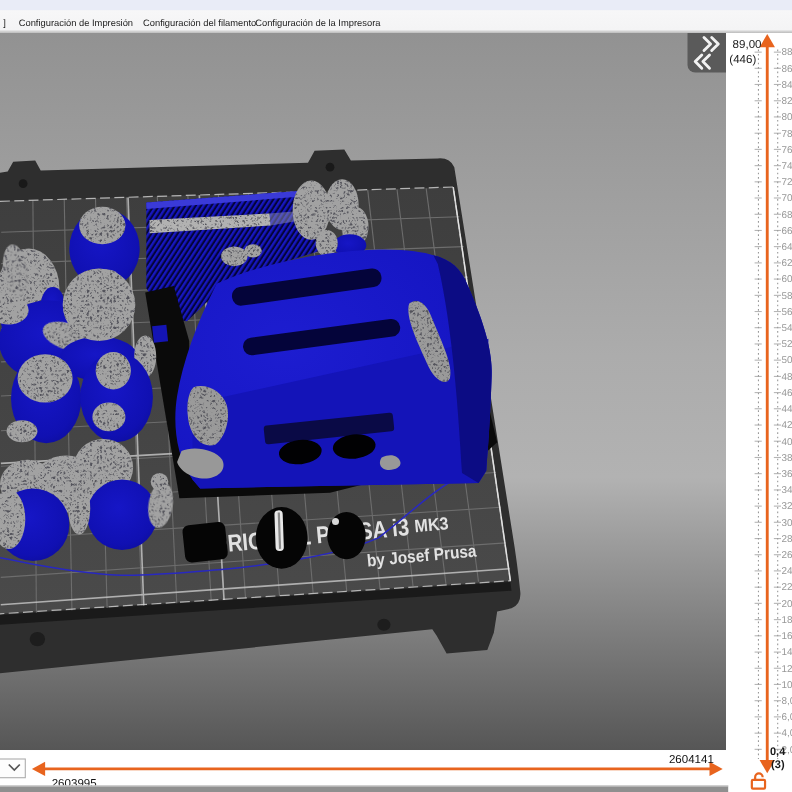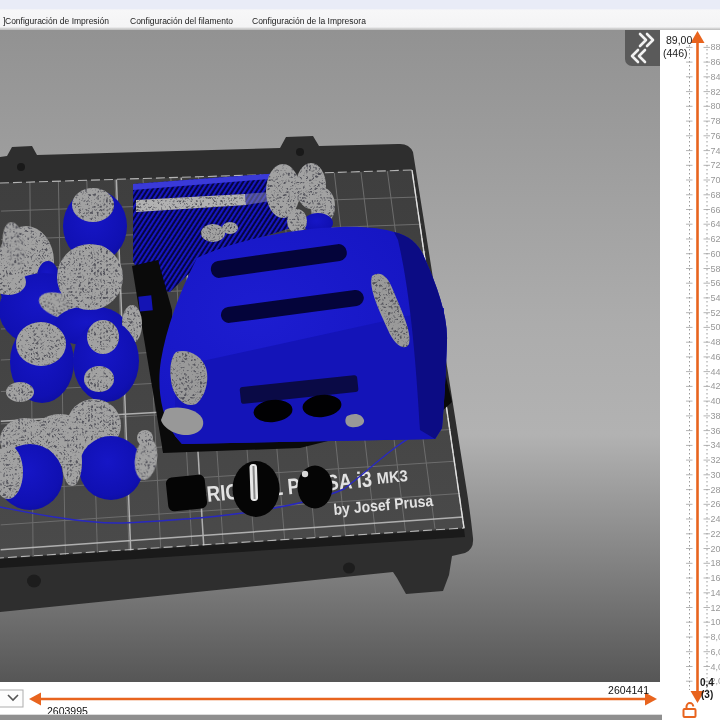--- a/index.html
+++ b/index.html
@@ -7,23 +7,23 @@
 #tabbar span{position:absolute;top:16px;font-size:8.5px;color:#1b1b1b;white-space:pre;}
 #view{position:absolute;left:0;top:30px;width:660px;height:652px;}
 #rpanel{position:absolute;left:660px;top:30px;width:60px;height:690px;background:#fff;}
 #bottom{position:absolute;left:0;top:682px;width:660px;height:38px;background:#fff;}
 #status{position:absolute;left:0;top:714px;width:662px;height:6px;background:#8f8f8f;border-top:1px solid #dcdcdc;}
 #expbtn{position:absolute;left:625px;top:30px;width:35px;height:36px;background:#5a5a5a;border-radius:0 0 0 7px;}
 svg{display:block}
 </style></head><body>
 <div id="tabbar">
  <span style="left:3px">]</span>
- <span style="left:5px">Configuración de Impresión</span>
+ <span style="left:17px">Configuración de Impresión</span>
  <span style="left:130px">Configuración del filamento</span>
- <span style="left:252px">Configuración de la Impresora</span>
+ <span style="left:232px">Configuración de la Impresora</span>
 </div>
 
 <div id="view">
     <svg width="660" height="652" viewBox="0 30 660 652">
 <defs>
  <linearGradient id="bgGrad" x1="0" y1="0" x2="0" y2="1">
   <stop offset="0" stop-color="#929292"></stop>
           <stop offset="0.45" stop-color="#acacac"></stop>
   <stop offset="0.62" stop-color="#b2b2b2"></stop>
           <stop offset="1" stop-color="#565656"></stop>

